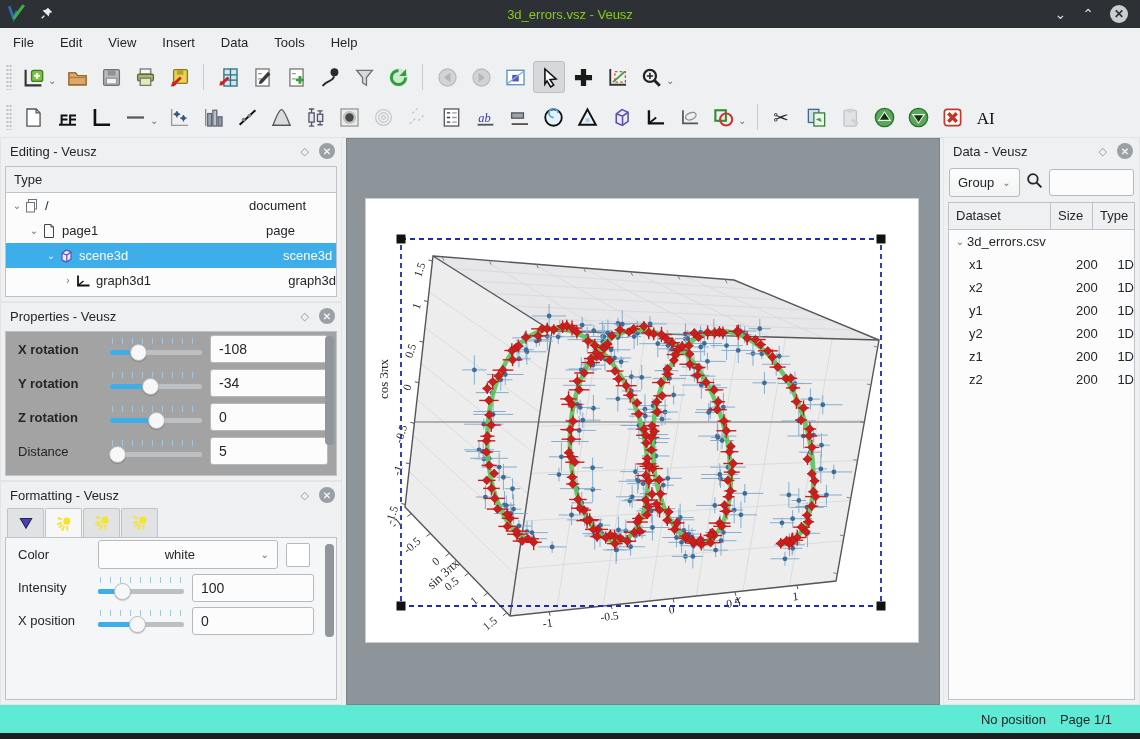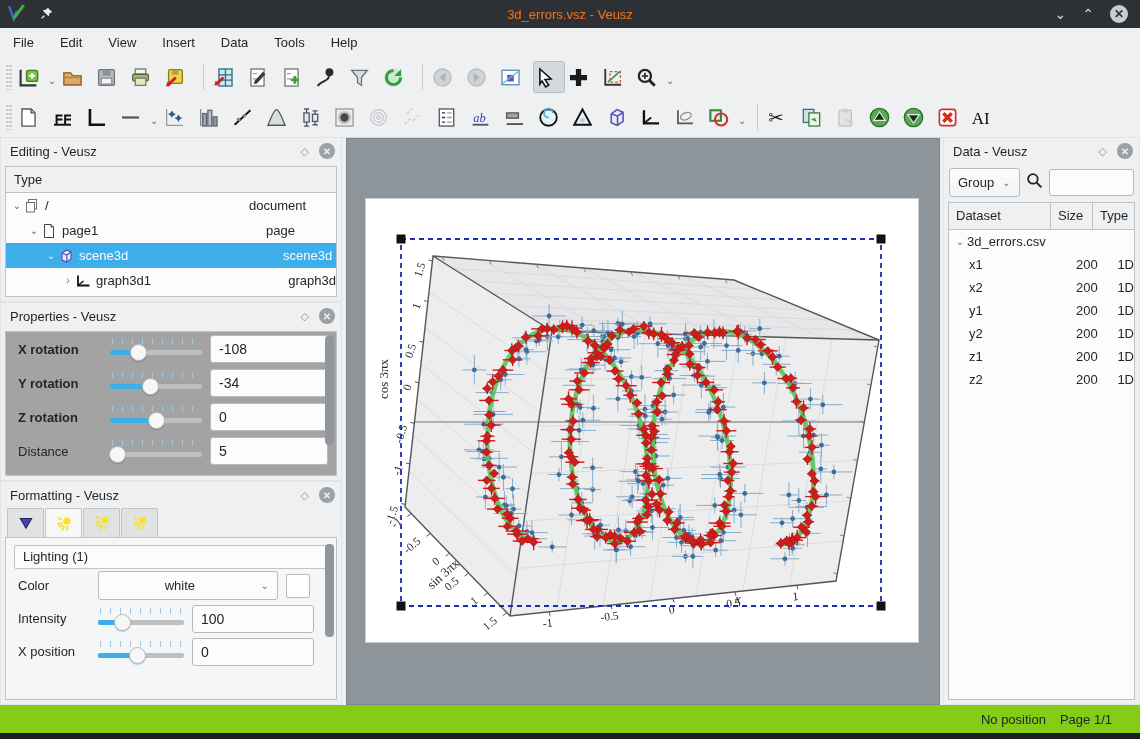--- a/index.html
+++ b/index.html
@@ -3,37 +3,37 @@
 <meta charset="utf-8">
 <style>
   html,body{margin:0;padding:0;}
   body{width:1140px;height:739px;position:relative;overflow:hidden;
        font-family:"Liberation Sans",sans-serif;font-size:13px;color:#232629;background:#eff0f1;}
   
   #titlebar{position:absolute;left:0;top:0;width:1140px;height:28px;background:#2d3136;
             display:flex;align-items:center;color:#eff0f1;}
   #titlebar .appicon{margin-left:8px;}
   #titlebar .pin{margin-left:14px;}
-  #titlebar .title{position:absolute;left:0;right:0;text-align:center;font-size:13px;color:#f97316;}
+  #titlebar .title{position:absolute;left:0;right:0;text-align:center;font-size:13px;color:#84cc16;}
   #titlebar .winbtns{margin-left:auto;display:flex;align-items:center;gap:16px;margin-right:12px;z-index:2;}
   .winglyph{color:#d7dadd;font-size:14px;line-height:1;cursor:default;}
   .closecirc{width:18px;height:18px;border-radius:50%;background:#c9cdd0;color:#2d3136;
              display:flex;align-items:center;justify-content:center;font-size:12px;font-weight:bold;}
   
   #menubar{position:absolute;left:0;top:28px;width:1140px;height:29px;background:#eff0f1;
            display:flex;align-items:center;border-bottom:1px solid #e3e5e7;}
   #menubar .mitem{padding:4px 13px;border-radius:3px;}
   
   .toolbar{position:absolute;left:0;width:1140px;height:40px;background:#eff0f1;
            display:flex;align-items:center;}
   #toolbar1{top:57px;} #toolbar2{top:97px;border-bottom:1px solid #d7dadc;}
   .tb-handle{width:6px;height:26px;margin:0 4px 0 6px;
      background-image:radial-gradient(circle,#b9bec2 1px,transparent 1.2px);background-size:3px 4px;}
   .tbtn{width:30px;height:30px;margin:0 1px;border-radius:3px;display:flex;align-items:center;
-        justify-content:flex-start;border:1px solid transparent;}
+        justify-content:center;border:1px solid transparent;}
   .tbtn svg{width:21px;height:21px;}
   .tbtn.active{background:#d5d9db;border-color:#b9bec2;}
   .tbtn.disabled{opacity:.55;}
   .tb-sep{width:1px;height:26px;background:#c7cbce;margin:0 7px;}
   .tb-chev{width:10px;color:#6e7377;font-size:10px;margin:6px 2px 0 -2px;}
   
   #main{position:absolute;left:0;top:137px;width:1140px;height:568px;display:flex;}
   .dockcol{display:flex;flex-direction:column;}
   #leftcol{width:342px;}
   #rightcol{width:197px;}
@@ -102,21 +102,21 @@
   .dh-name{width:102px;} .dh-size{width:42px;} .dh-type{flex:1;}
   .drow{display:flex;height:23px;align-items:center;font-size:13px;background:#fcfcfc;}
   .drow .dc-name{width:102px;display:flex;align-items:center;}
   .drow .dc-size{width:42px;padding-left:7px;box-sizing:border-box;}
   .drow .dc-type{padding-left:7px;}
   
   #canvas{flex:1;margin:1px 3px 0 4px;background:#8e959a;border:1px solid #7c8388;position:relative;}
   #page{position:absolute;left:19px;top:60px;width:552px;height:443px;background:#ffffff;
         box-shadow:0 0 0 1px #c8cdd1;}
   
-  #statusbar{position:absolute;left:0;top:705px;width:1140px;height:28px;background:#84cc16;
+  #statusbar{position:absolute;left:0;top:705px;width:1140px;height:28px;background:#5eead4;
              display:flex;align-items:center;justify-content:flex-end;padding-right:28px;box-sizing:border-box;}
   #statusbar span{margin-left:14px;}
   #bottomstrip{position:absolute;left:0;top:733px;width:1140px;height:6px;background:#1b1e21;}
 </style>
 </head>
 <body>
 
 <div id="titlebar">
   <span class="appicon">
     <svg width="18" height="18" viewBox="0 0 16 16">
@@ -611,21 +611,20 @@
           <div class="ftab">
             <svg viewBox="0 0 16 16" width="18" height="18">
               <circle cx="10.5" cy="5.5" r="3.2" fill="#f6e32b"></circle>
               <g stroke="#f6e32b" stroke-width="1.7">
                 <path d="M6.8 8.5L3.5 11M8.3 9.8l-2 4M6 6.8l-4 1.5M11 9.8v4M6 4L2.5 2.5"></path>
               </g>
             </svg>
           </div>
         </div>
       <div class="panel-body" style="background:#f5f6f7;margin-top:0;">
-        <div class="groupbox">Lighting (1)</div>
         <div class="fmtrow">
           <span class="plabel">Color</span>
           <span class="combo">
             <span class="ctext">white</span>
             <span class="cchev">⌄</span>
           </span>
           <span class="swatch"></span>
         </div>
         <div class="fmtrow">
           <span class="plabel">Intensity</span>

